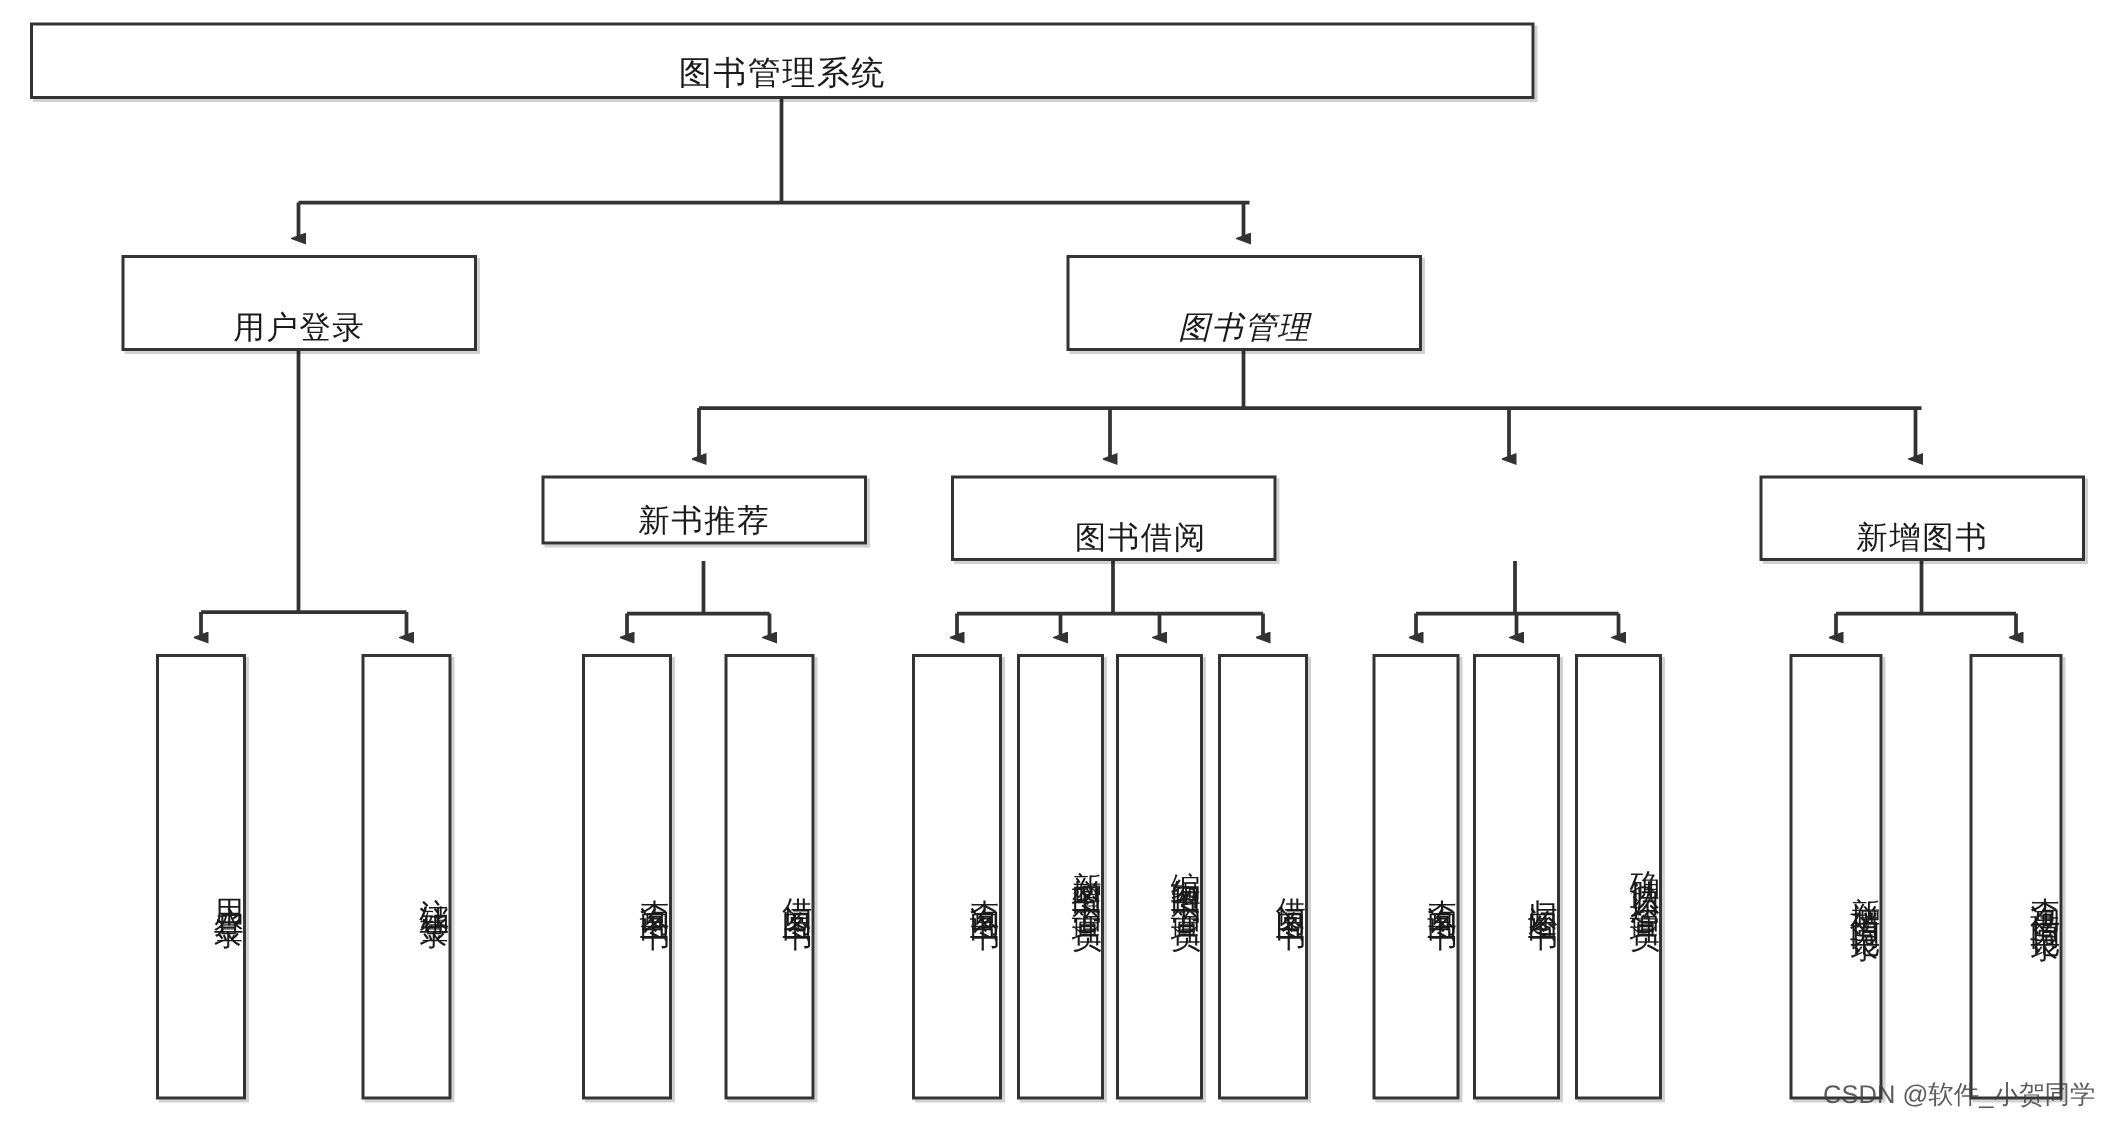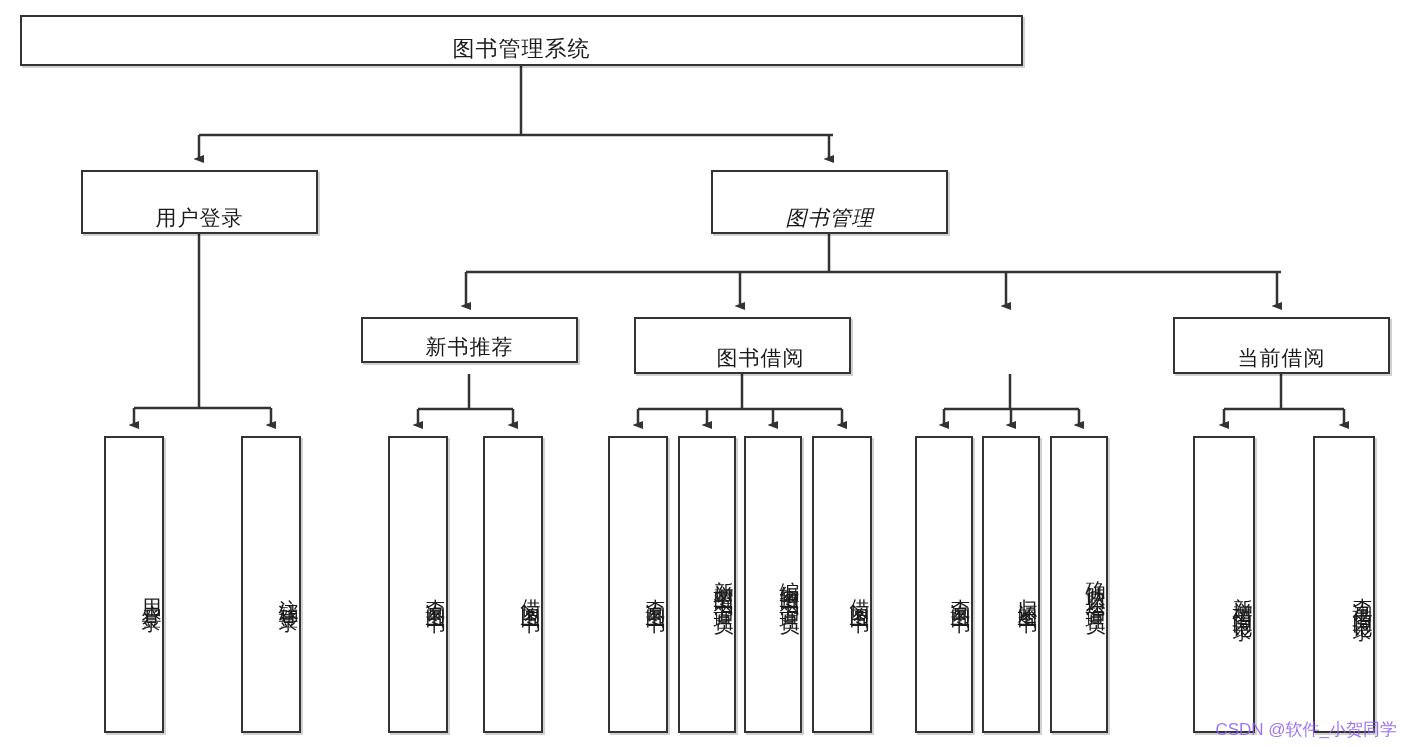--- a/index.html
+++ b/index.html
@@ -55,21 +55,21 @@
     top: 0;
     width: 1405px;
     height: 747px;
     pointer-events: none;
   }
   .watermark {
     position: absolute;
     right: 8px;
     bottom: 6px;
     font-size: 17px;
-    color: #8b5cf6;
+    color: #404040;
     opacity: 0.85;
     white-space: nowrap;
   }
 </style>
 </head>
 <body>
 
 <div id="canvas">
 
   <svg class="links" viewBox="0 0 1405 747">
@@ -133,21 +133,21 @@
     <span>图书管理</span>
   </div>
 
   <div class="node horiz" style="left:361px; top:317px; width:217px; height:46px;">
     <span>新书推荐</span>
   </div>
   <div class="node horiz" style="left:634px; top:317px; width:217px; height:57px;padding-left:36px;">
     <span>图书借阅</span>
   </div>
   <div class="node horiz" style="left:1173px; top:317px; width:217px; height:57px;">
-    <span>当前借阅</span>
+    <span>新增图书</span>
   </div>
 
   <div class="node leaf" style="left:104px; top:436px; width:60px; height:297px;">
     <span class="vlabel">用户登录</span>
   </div>
   <div class="node leaf" style="left:241px; top:436px; width:60px; height:297px;">
     <span class="vlabel">注销登录</span>
   </div>
   <div class="node leaf" style="left:388px; top:436px; width:60px; height:297px;">
     <span class="vlabel">查询图书</span>

